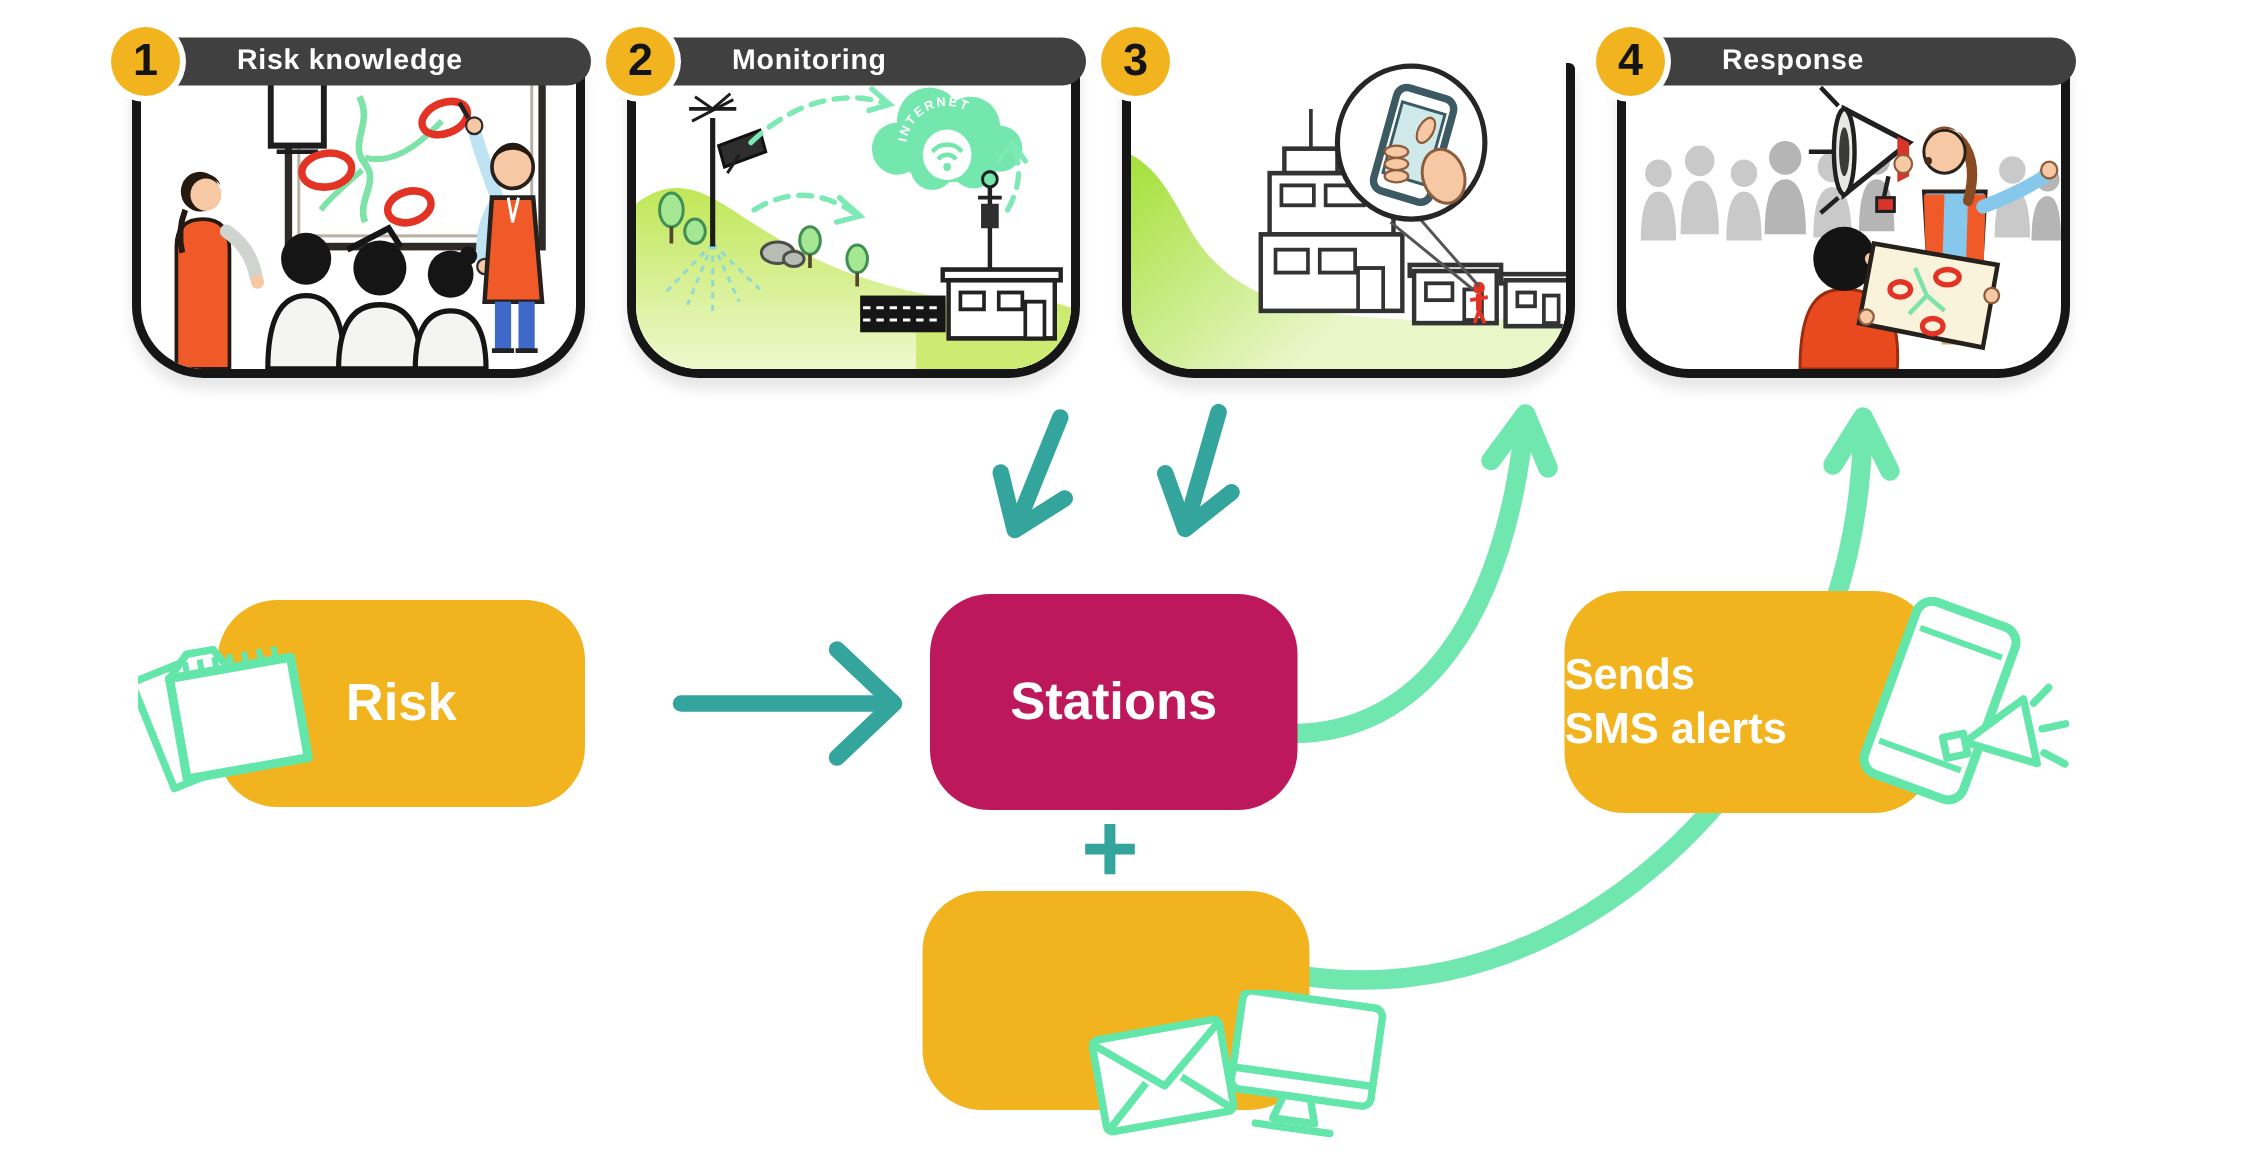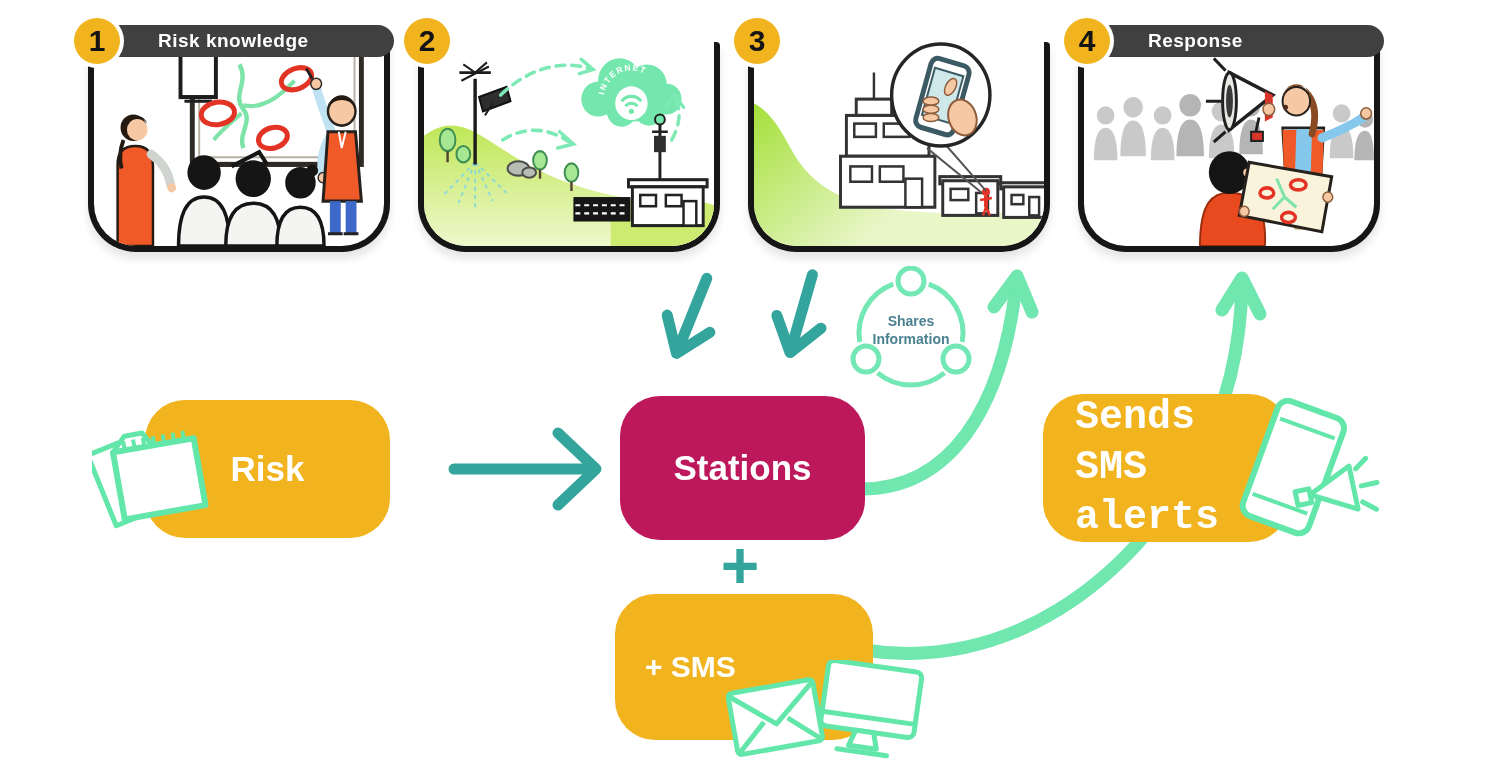--- a/index.html
+++ b/index.html
@@ -20,21 +20,21 @@
          overflow:hidden;z-index:3;box-shadow:0 7px 9px rgba(0,0,0,.10);}
   .frame svg{display:block;width:100%;height:100%;}
   
   .fbox{position:absolute;border-radius:40px;color:#fff;font-weight:bold;z-index:2;
         display:flex;flex-direction:column;justify-content:center;box-sizing:border-box;}
   .yellow{background:#F2B41E;}
   .green{background:#be185d;}
   #data-box{left:145px;top:400px;width:245px;height:138px;font-size:35px;align-items:center;}
   #stations-box{left:620px;top:396px;width:245px;height:144px;font-size:35px;align-items:center;}
   #web-box{left:615px;top:594px;width:258px;height:146px;font-size:30px;padding-left:30px;line-height:1.25;}
-  #sends-box{left:1043px;top:394px;width:246px;height:148px;font-size:40px;padding-left:32px;line-height:1.25;font-family:Liberation Mono, monospace;}
+  #sends-box{left:1043px;top:394px;width:246px;height:148px;font-size:29px;line-height:1.25;}
   #plus-sign{position:absolute;left:703px;top:536px;width:74px;height:62px;z-index:2;
              color:#33A59D;font-size:66px;font-weight:bold;text-align:center;line-height:58px;}
   
   #connectors{position:absolute;left:0;top:0;z-index:1;}
   .icon-abs{position:absolute;z-index:3;}
   #shares{position:absolute;left:840px;top:266px;width:142px;height:142px;z-index:3;}
   #shares .stext{position:absolute;left:0;right:0;top:46px;text-align:center;color:#4A8191;
                  font-weight:bold;font-size:14px;line-height:1.3;}
 </style>
 </head>
@@ -121,20 +121,23 @@
           <circle cx="222" cy="126" r="6" fill="#151515"></circle>
           <path d="M140 122 L168 108 L176 120" stroke="#151515" stroke-width="4" fill="none"></path>
         </g>
       </svg>
     </div>
   </div>
 
   <div class="panel p2">
     <div class="badge">
         <span>2</span>
+      </div>
+    <div class="bar">
+        <span>Monitoring</span>
       </div>
     <div class="frame">
       <svg viewBox="0 0 295 200" preserveAspectRatio="none">
         <defs>
           <linearGradient id="hillGrad2" x1="0" y1="0" x2="0" y2="1">
             <stop offset="0" stop-color="#bfe757"></stop>
               <stop offset="1" stop-color="#eef8cc"></stop>
           </linearGradient>
           <path id="cloudtextarc" d="M-22 4 A27 27 0 0 1 34 4"></path>
         </defs>
@@ -347,21 +350,20 @@
     </g>
   </svg>
 
   <div id="stations-box" class="fbox green">
     <span>Stations</span>
   </div>
 
   <div id="plus-sign"><span>+</span></div>
 
   <div id="web-box" class="fbox yellow">
-    <span>+ SMS</span>
   </div>
 
   <svg class="icon-abs" style="left:726px;top:676px" width="104" height="90" viewBox="0 0 104 90">
     <g transform="rotate(-10 50 45)" stroke="#63E6A9" stroke-width="5" fill="#fff" stroke-linejoin="round">
       <rect x="7" y="10" width="86" height="62" rx="4"></rect>
       <path d="M7 12 L50 48 L93 12" fill="none"></path>
       <path d="M9 70 L38 44 M91 70 L62 44" fill="none"></path>
     </g>
   </svg>
 
@@ -386,30 +388,14 @@
         <path d="M36 28 H94 M36 108 H94" stroke-width="4"></path>
       </g>
       <g transform="translate(74,78) rotate(-12)">
         <polygon points="4,20 48,0 48,44" stroke-width="5" fill="#fff"></polygon>
         <rect x="-10" y="14" width="14" height="14" stroke-width="5" fill="#fff"></rect>
         <path d="M54 4 L66 -4 M56 22 H72 M54 38 L66 48" stroke-width="5" stroke-linecap="round"></path>
       </g>
     </g>
   </svg>
 
-  <div id="shares">
-    <svg width="142" height="142" viewBox="0 0 142 142">
-      <g stroke="#74E8B4" stroke-width="5" fill="none">
-        <path d="M88.8 18.1 A52 52 0 0 1 122.2 76"></path>
-        <path d="M104.4 106.8 A52 52 0 0 1 37.6 106.8"></path>
-        <path d="M19.8 76 A52 52 0 0 1 53.2 18.1"></path>
-        <circle cx="71" cy="15" r="13" fill="#fff"></circle>
-        <circle cx="116" cy="93" r="13" fill="#fff"></circle>
-        <circle cx="26" cy="93" r="13" fill="#fff"></circle>
-      </g>
-    </svg>
-    <div class="stext">
-      <div>Shares</div>
-      <div>Information</div>
-    </div>
-  </div>
 
 </div>
 
 </body></html>

